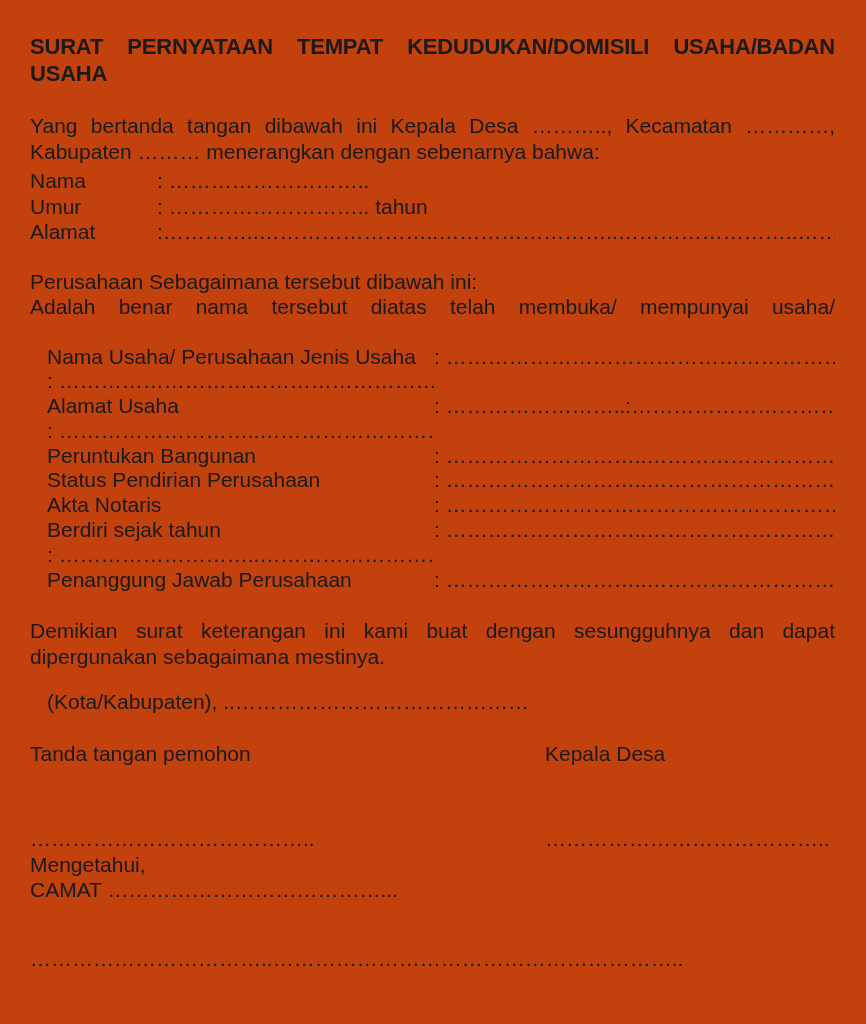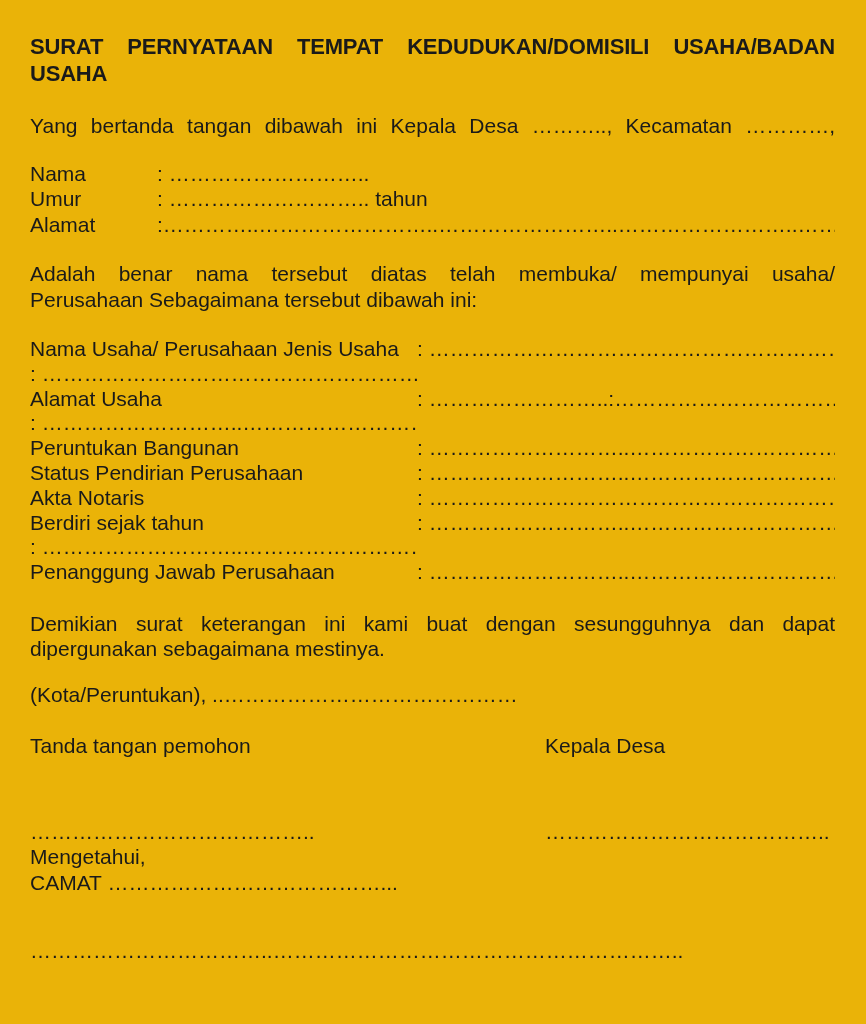--- a/index.html
+++ b/index.html
@@ -1,42 +1,42 @@
 <!DOCTYPE html>
 <html><head>
 <meta charset="utf-8">
 <style>
   html,body{margin:0;padding:0;background:#ffffff;}
   .page{
     position:relative;
     width:866px;height:1024px;
     box-sizing:border-box;
-    background:#eab308;
+    background:#c2410c;
     color:#1a1a1a;
     font-family:"Liberation Sans","DejaVu Sans",sans-serif;
     font-size:21px;
     line-height:25.5px;
     padding:33px 31px 0 30px;
     overflow:hidden;
   }
   .title{
     margin:0 0 26px 0;
     font-size:22px;
     font-weight:bold;
     line-height:27px;
     letter-spacing:-0.2px;
   }
   .block-line{display:block;}
   .jlast{text-align:justify;text-align-last:justify;-moz-text-align-last:justify;}
   .para{margin:0;}
   .para .block-line{white-space:normal;}
-  .mb22{margin-bottom:22px;}
+  .mb22{margin-bottom:4px;}
   .mb24{margin-bottom:24px;}
   .mb25{margin-bottom:25px;}
-  .mb26{margin-bottom:26px;}
+  .mb26{margin-bottom:26px;margin-left:17px;}
   .mb18{margin-bottom:20px;}
   .fields .row{display:grid;}
   .fields1 .row{grid-template-columns:127px 1fr;}
   .fields2 .row{grid-template-columns:387px 1fr;line-height:24.8px;}
   .fields .lab,.fields .val{display:block;white-space:nowrap;overflow:hidden;}
   .sig-grid{display:grid;grid-template-columns:515px 1fr;}
   .sig-dotted{margin-top:60px;}
   .bottom-dotted{margin-top:43px;white-space:nowrap;}
   .nowrap{white-space:nowrap;}
 </style>
@@ -45,40 +45,41 @@
 
 <div class="page">
 
   <h1 class="title">
     <span class="block-line jlast">SURAT PERNYATAAN TEMPAT KEDUDUKAN/DOMISILI USAHA/BADAN</span>
     <span class="block-line">USAHA</span>
   </h1>
 
   <p class="para mb22">
     <span class="block-line jlast">Yang bertanda tangan dibawah ini Kepala Desa ……….., Kecamatan …………,</span>
+    <span class="block-line">Kabupaten ……… menerangkan dengan sebenarnya bahwa:</span>
   </p>
 
   <div class="fields fields1 mb24">
     <div class="row">
       <span class="lab">Nama</span>
       <span class="val">: ………………………..</span>
     </div>
     <div class="row">
       <span class="lab">Umur</span>
       <span class="val">: ……………………….. tahun</span>
     </div>
     <div class="row">
       <span class="lab">Alamat</span>
       <span class="val">:…………..……………………..……………………..……………………..……………………..</span>
     </div>
   </div>
 
   <p class="para mb25">
+    <span class="block-line">Perusahaan Sebagaimana tersebut dibawah ini:</span>
     <span class="block-line jlast">Adalah benar nama tersebut diatas telah membuka/ mempunyai usaha/</span>
-    <span class="block-line">Perusahaan Sebagaimana tersebut dibawah ini:</span>
   </p>
 
   <div class="fields fields2 mb26">
     <div class="row">
       <span class="lab">Nama Usaha/ Perusahaan Jenis Usaha</span>
       <span class="val">: ……………………………………………………………..</span>
     </div>
     <div class="row">
       <span class="val">: ………………………………………………………………</span>
     </div>
@@ -112,21 +113,21 @@
       <span class="lab">Penanggung Jawab Perusahaan</span>
       <span class="val">: ………………………..…………………………………..</span>
     </div>
   </div>
 
   <p class="para mb18">
     <span class="block-line jlast">Demikian surat keterangan ini kami buat dengan sesungguhnya dan dapat</span>
     <span class="block-line">dipergunakan sebagaimana mestinya.</span>
   </p>
 
-  <div class="nowrap mb26">(Kota/Peruntukan), ..……………………………………</div>
+  <div class="nowrap mb26">(Kota/Kabupaten), ..……………………………………</div>
 
   <div class="sig-grid">
     <span>Tanda tangan pemohon</span>
     <span>Kepala Desa</span>
   </div>
 
   <div class="sig-grid sig-dotted">
     <span class="nowrap">…………………………………..</span>
     <span class="nowrap">…………………………………..</span>
   </div>

